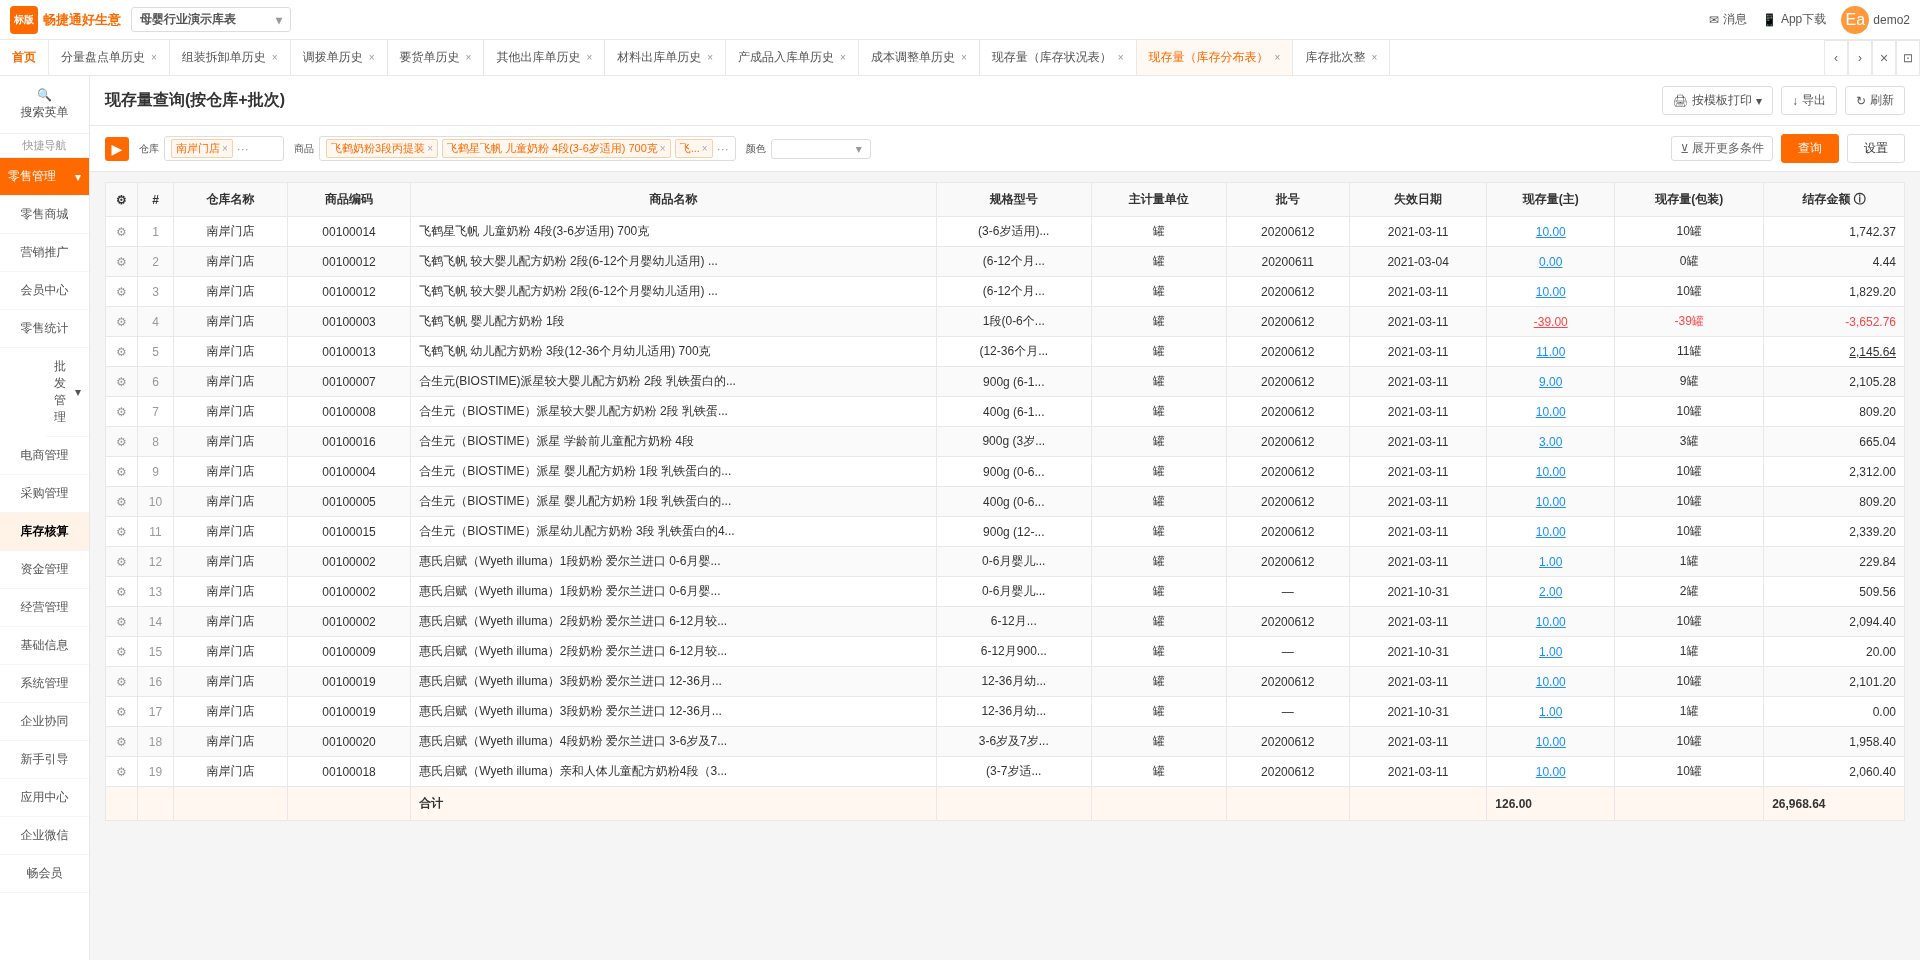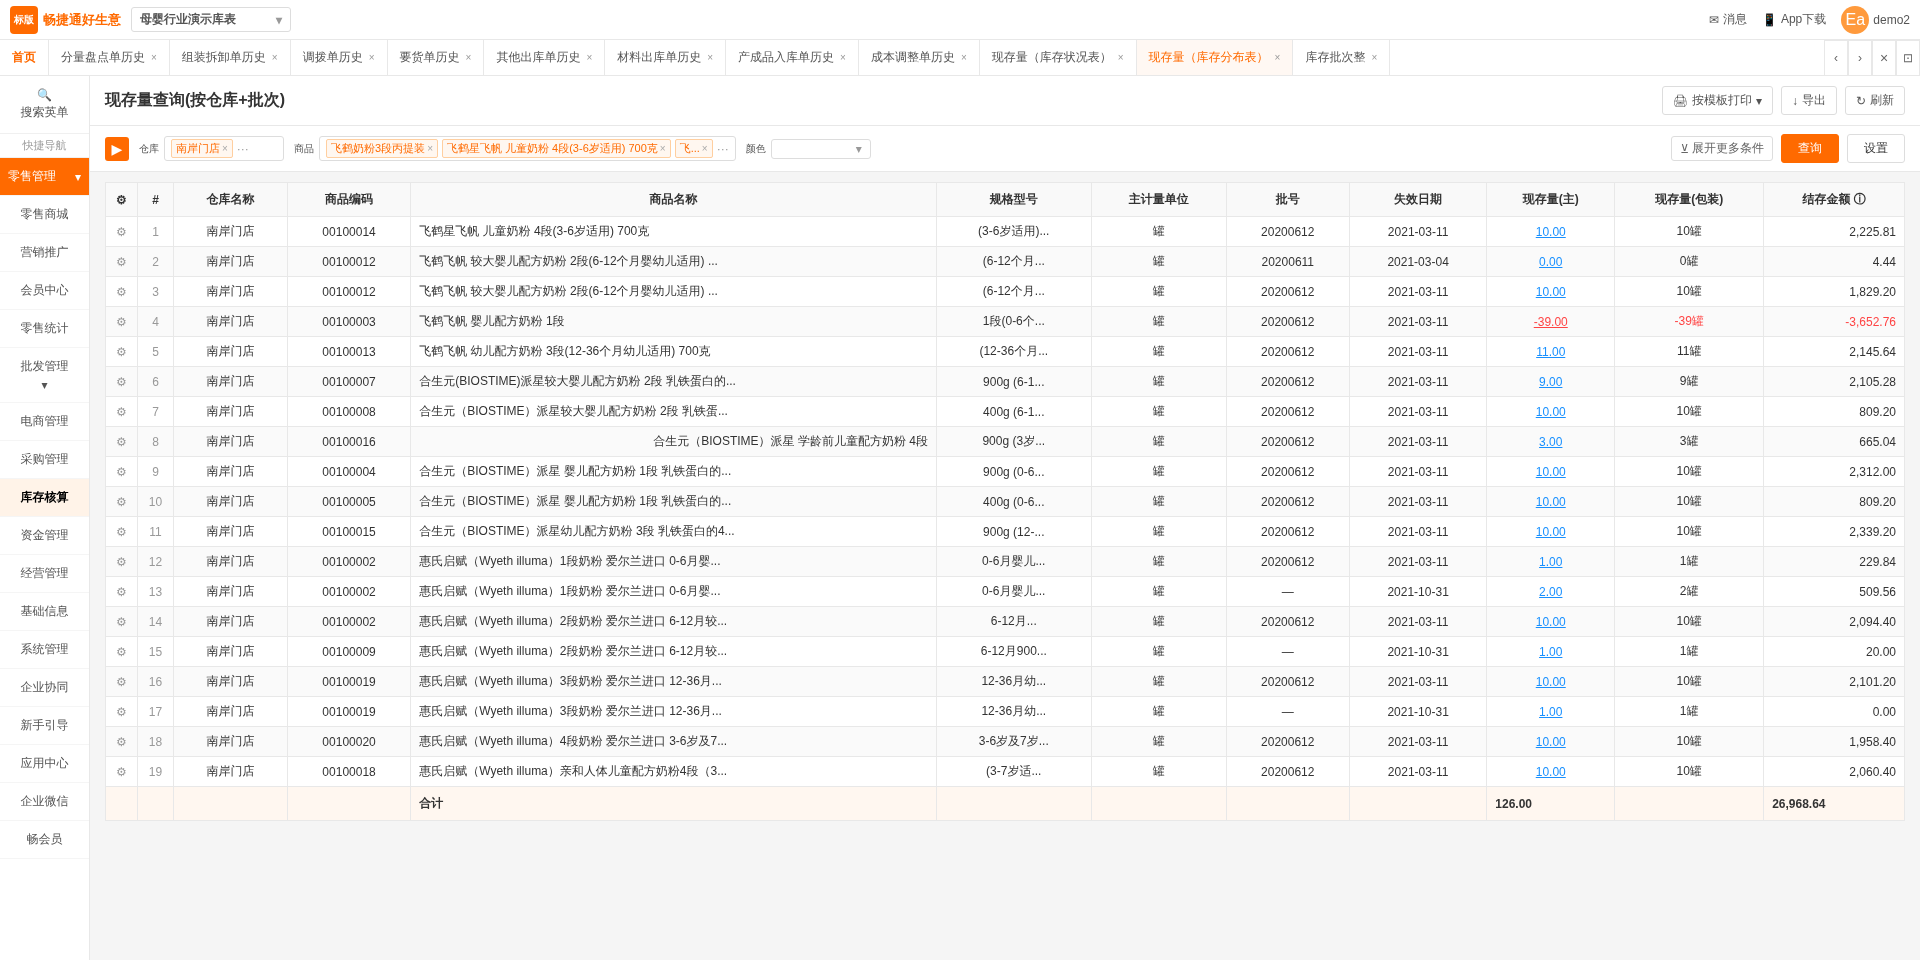--- a/index.html
+++ b/index.html
@@ -184,21 +184,21 @@
     </div>
     <div class="sidebar-item">
       <span>营销推广</span>
     </div>
     <div class="sidebar-item">
       <span>会员中心</span>
     </div>
     <div class="sidebar-item">
       <span>零售统计</span>
     </div>
-    <div class="sidebar-item" style="flex-direction:column;justify-content:center;padding:10px 8px;">
+    <div class="sidebar-item" style="flex-direction:row;justify-content:space-between;padding:10px 8px;margin-left:46px;">
       <span>批发管理</span>
       <span>▾</span>
     </div>
     <div class="sidebar-item">
       <span>电商管理</span>
     </div>
     <div class="sidebar-item">
       <span>采购管理</span>
     </div>
     <div class="sidebar-item" style="background:#fff3e8;color:#000000;font-weight:bold;">
@@ -331,21 +331,21 @@
       <td class="row-num">1</td>
       <td>南岸门店</td>
       <td>00100014</td>
       <td class="td-left" style="max-width:300px;overflow:hidden;text-overflow:ellipsis;">飞鹤星飞帆 儿童奶粉 4段(3-6岁适用) 700克</td>
       <td>(3-6岁适用)...</td>
       <td>罐</td>
       <td>20200612</td>
       <td>2021-03-11</td>
       <td class="td-link">10.00</td>
       <td class="">10罐</td>
-      <td class="" style="text-align:right;">2,225.81</td>
+      <td class="" style="text-align:right;">1,742.37</td>
     </tr>
             <tr>
       <td style="text-align:center;cursor:pointer;color:#999;">⚙</td>
       <td class="row-num">2</td>
       <td>南岸门店</td>
       <td>00100012</td>
       <td class="td-left" style="max-width:300px;overflow:hidden;text-overflow:ellipsis;">飞鹤飞帆 较大婴儿配方奶粉 2段(6-12个月婴幼儿适用) ...</td>
       <td>(6-12个月...</td>
       <td>罐</td>
       <td>20200611</td>
@@ -387,21 +387,21 @@
       <td class="row-num">5</td>
       <td>南岸门店</td>
       <td>00100013</td>
       <td class="td-left" style="max-width:300px;overflow:hidden;text-overflow:ellipsis;">飞鹤飞帆 幼儿配方奶粉 3段(12-36个月幼儿适用) 700克</td>
       <td>(12-36个月...</td>
       <td>罐</td>
       <td>20200612</td>
       <td>2021-03-11</td>
       <td class="td-link">11.00</td>
       <td class="">11罐</td>
-      <td class="" style="text-align:right;">2,145.64</td>
+      <td class="" style="text-align:right;text-decoration:underline;">2,145.64</td>
     </tr>
             <tr>
       <td style="text-align:center;cursor:pointer;color:#999;">⚙</td>
       <td class="row-num">6</td>
       <td>南岸门店</td>
       <td>00100007</td>
       <td class="td-left" style="max-width:300px;overflow:hidden;text-overflow:ellipsis;">合生元(BIOSTIME)派星较大婴儿配方奶粉 2段 乳铁蛋白的...</td>
       <td>900g (6-1...</td>
       <td>罐</td>
       <td>20200612</td>
@@ -422,21 +422,21 @@
       <td>2021-03-11</td>
       <td class="td-link">10.00</td>
       <td class="">10罐</td>
       <td class="" style="text-align:right;">809.20</td>
     </tr>
             <tr>
       <td style="text-align:center;cursor:pointer;color:#999;">⚙</td>
       <td class="row-num">8</td>
       <td>南岸门店</td>
       <td>00100016</td>
-      <td class="td-left" style="max-width:300px;overflow:hidden;text-overflow:ellipsis;text-align:right;">合生元（BIOSTIME）派星 学龄前儿童配方奶粉 4段</td>
+      <td class="td-left" style="max-width:300px;overflow:hidden;text-overflow:ellipsis;">合生元（BIOSTIME）派星 学龄前儿童配方奶粉 4段</td>
       <td>900g (3岁...</td>
       <td>罐</td>
       <td>20200612</td>
       <td>2021-03-11</td>
       <td class="td-link">3.00</td>
       <td class="">3罐</td>
       <td class="" style="text-align:right;">665.04</td>
     </tr>
             <tr>
       <td style="text-align:center;cursor:pointer;color:#999;">⚙</td>

